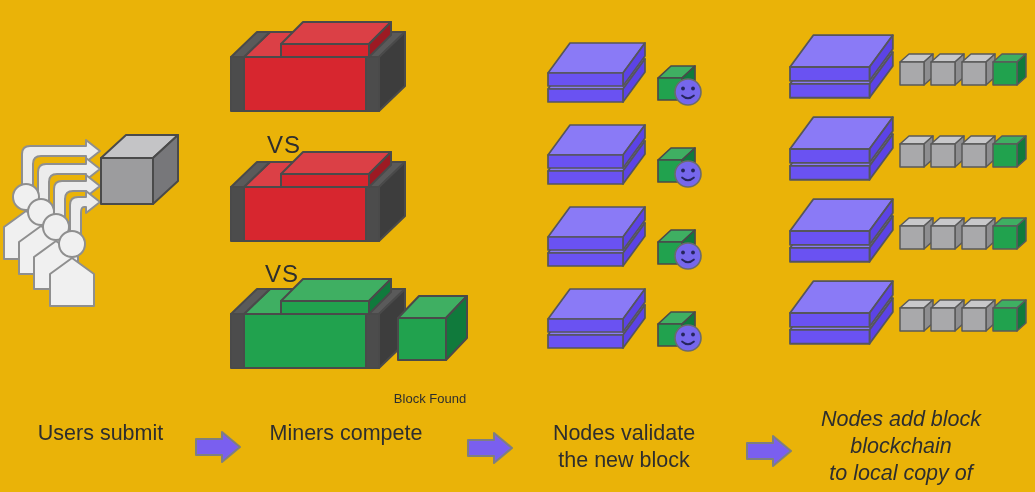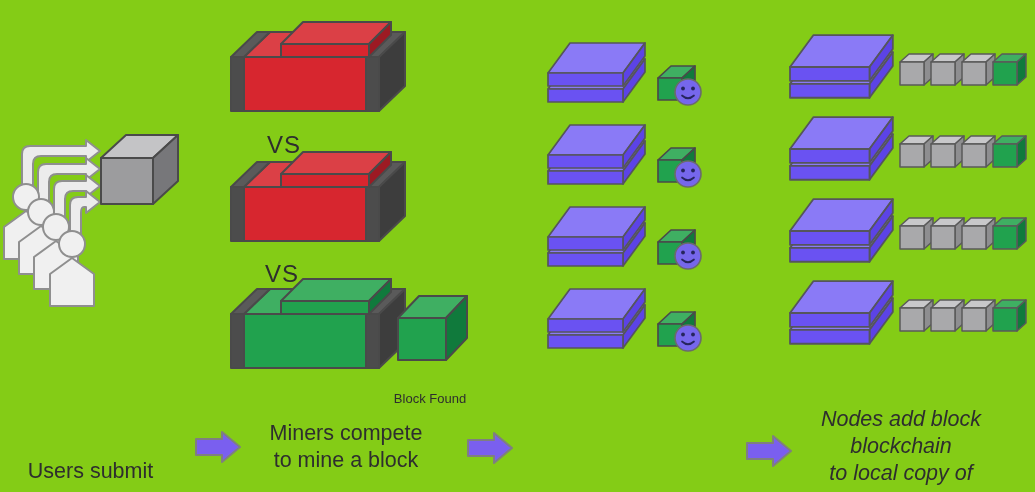--- a/index.html
+++ b/index.html
@@ -1,17 +1,17 @@
 <!DOCTYPE html>
 <html style="--background: #FFFFFF; --text: #2E2E2E; --arrow_purple: #7A5FEF; --node_purple_top: #8A7AF6; --node_purple_front: #6A52F2; --node_purple_right: #5C43E6; --miner_red_front: #D7262F; --miner_red_top: #DB4046; --miner_red_dark: #9C1A23; --miner_green_front: #21A24E; --miner_green_top: #3FAF62; --miner_green_dark: #107A3C; --machine_cap_dark: #4C4C4C; --machine_strip_dark: #5A5A5A; --machine_side_dark: #3D3D3D; --cube_gray_front: #A9A9AB; --cube_gray_top: #C8C8CA; --cube_gray_right: #8E8E90; --tx_cube_front: #9C9C9E; --tx_cube_top: #C4C4C6; --tx_cube_right: #77777A; --people_fill: #F0F0F0; --people_arrow_fill: #ECECEC; --people_outline: #8F8F8F; --smiley_purple: #7667EC; --smiley_features: #26255E; --outline_dark: #4A4A4A;"><head>
 <meta charset="utf-8">
 <style>
   html,body { margin:0; padding:0; background:#ffffff; }
   .stage {
-    position:relative; width:1035px; height:492px; background:#84cc16;
+    position:relative; width:1035px; height:492px; background:#eab308;
     font-family:"Liberation Sans", sans-serif; overflow:hidden;
   }
   .stage svg.canvas { position:absolute; left:0; top:0; }
 
   
   .caption { position:absolute; text-align:center; font-size:21.5px; line-height:27px;
              color:var(--text,#2E2E2E); }
   .vs      { position:absolute; font-size:24px; letter-spacing:1px; color:var(--text,#2E2E2E);
              width:48px; text-align:center; }
   .block-found { position:absolute; left:385px; top:359px; width:90px; text-align:center;
@@ -190,25 +190,28 @@
 
     <use href="#barrow" transform="translate(196,432)"></use>
     <use href="#barrow" transform="translate(468,433)"></use>
     <use href="#barrow" transform="translate(747,436)"></use>
   </svg>
 
   <div class="vs" style="left:260px; top:131px;">VS</div>
   <div class="vs" style="left:258px; top:260px;">VS</div>
   <div class="block-found">Block Found</div>
 
-  <div class="caption" style="left:3px; top:420px; width:175px;margin-top:38px;">
+  <div class="caption" style="left:13px; top:420px; width:175px;">
     <div>Users submit</div>
   </div>
   <div class="caption" style="left:246px; top:420px; width:200px;">
     <div>Miners compete</div>
-    <div>to mine a block</div>
+  </div>
+  <div class="caption" style="left:528px; top:420px; width:192px;">
+    <div>Nodes validate</div>
+    <div>the new block</div>
   </div>
   <div class="caption" style="left:801px; top:406px; width:200px;font-style:italic;">
     <div>Nodes add block</div>
     <div>blockchain</div>
     <div>to local copy of</div>
   </div>
 </div>
 
 </body></html>

